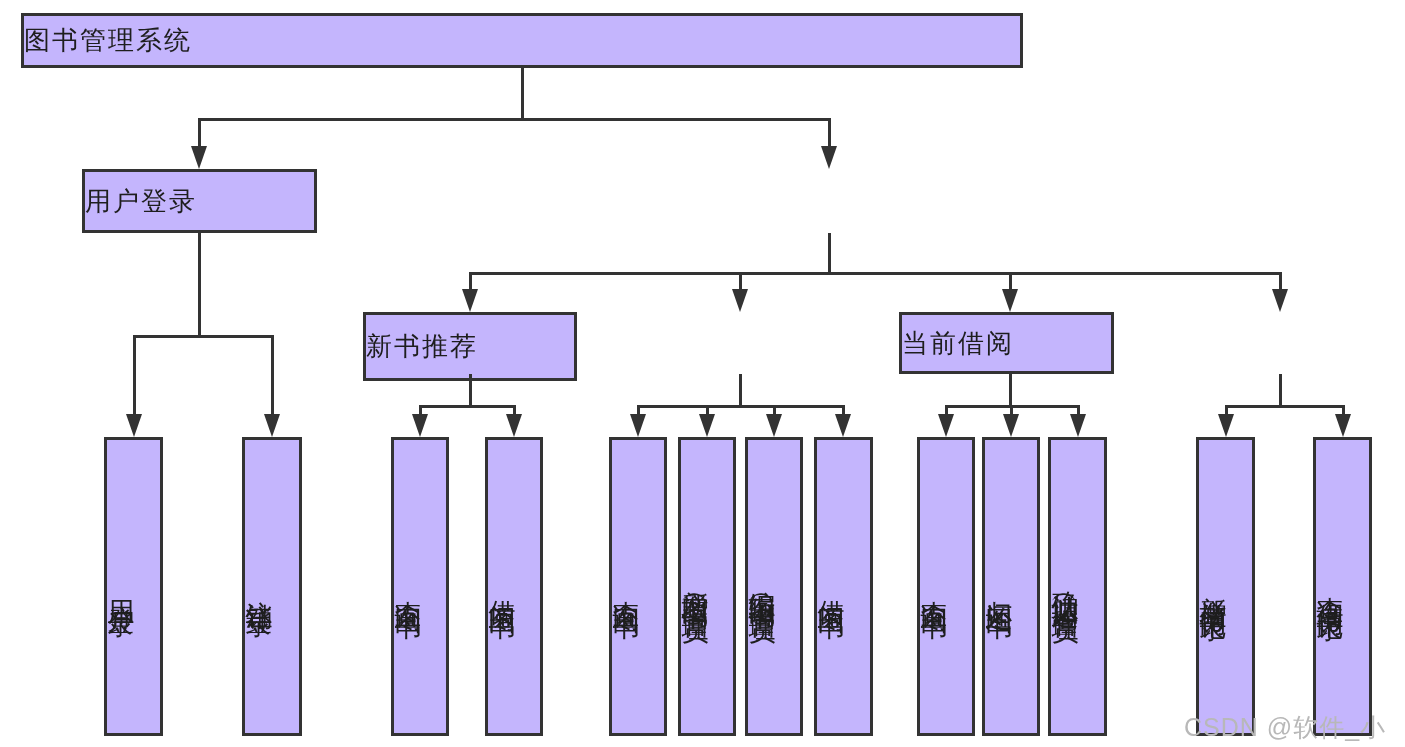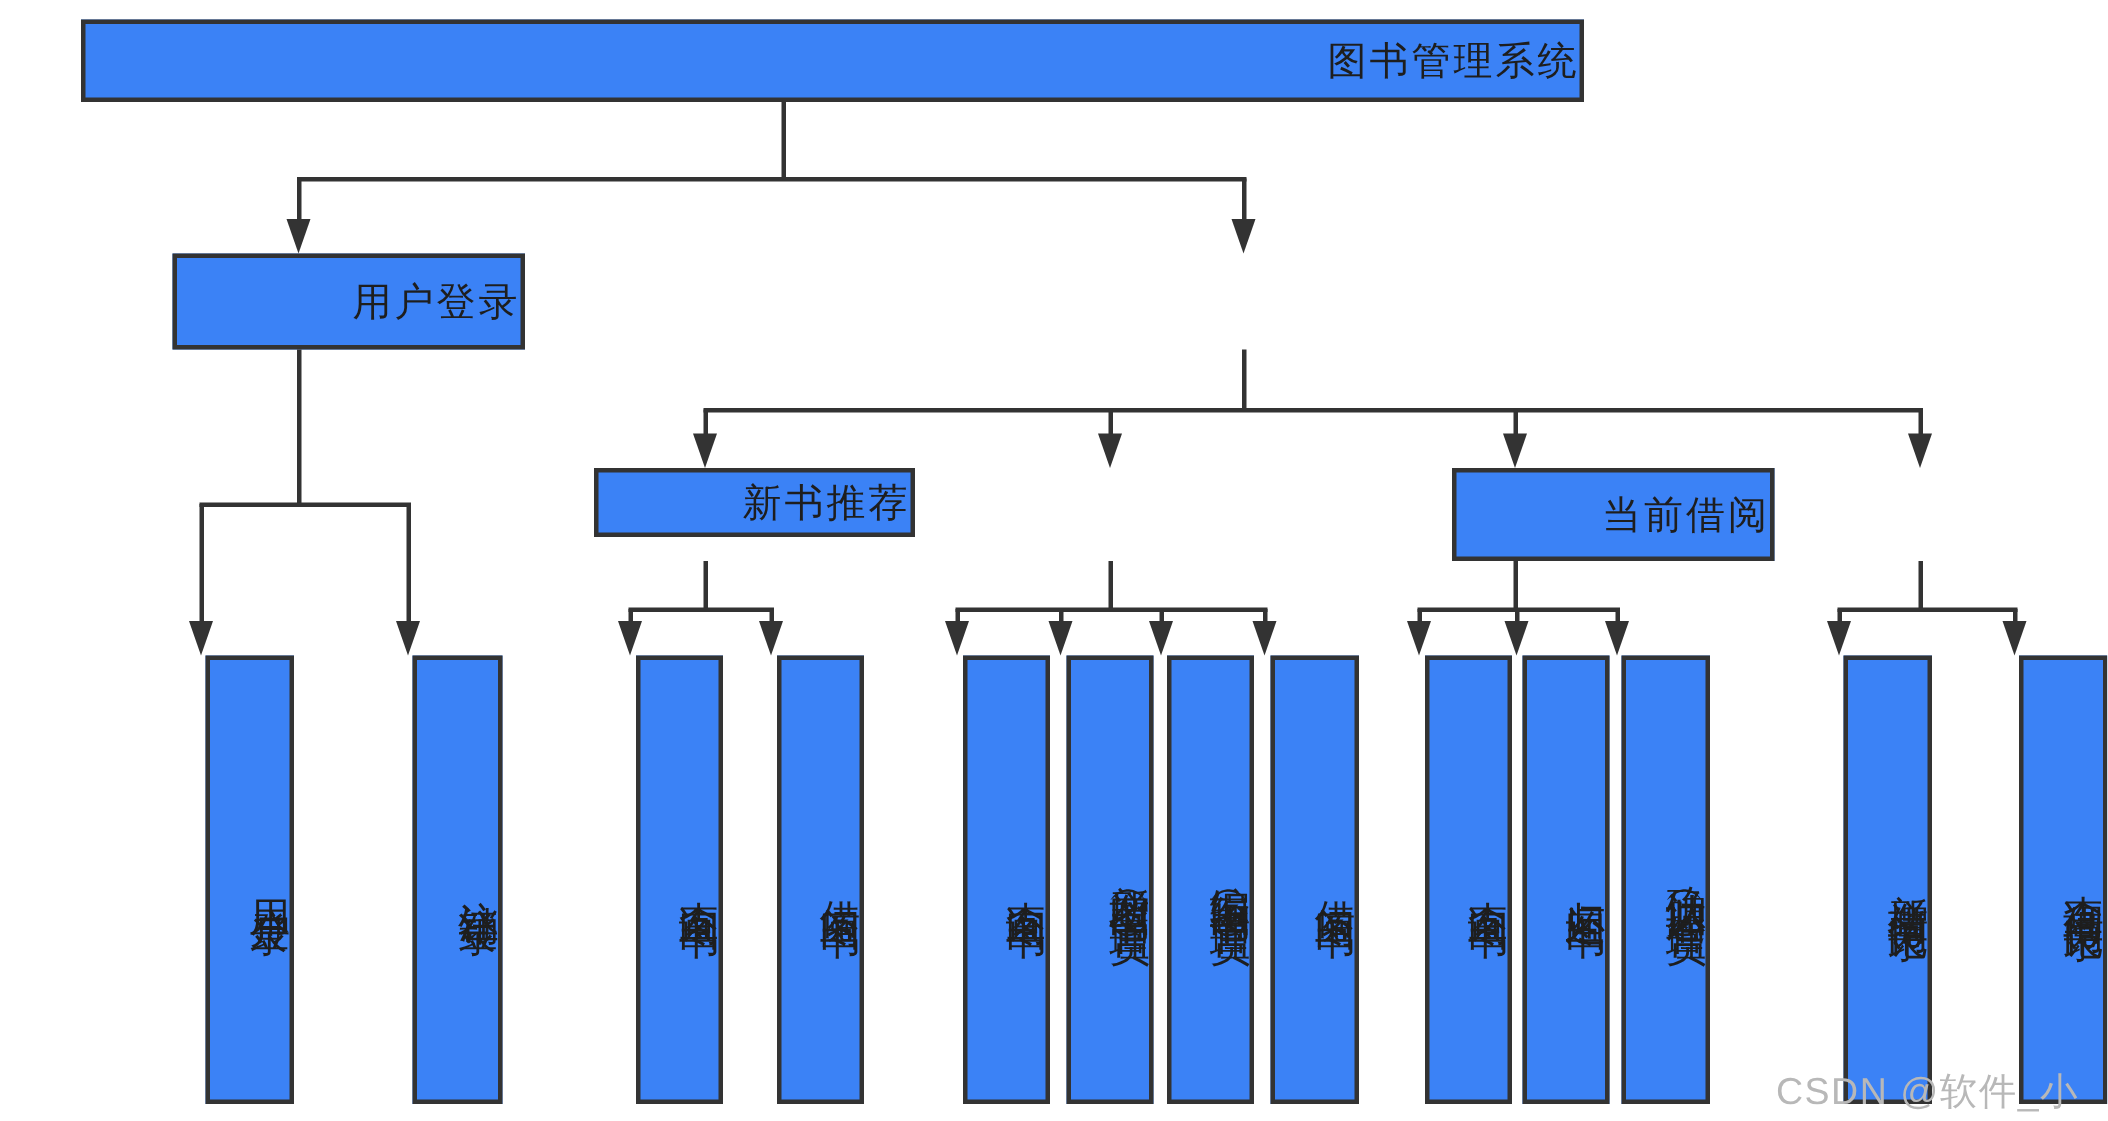--- a/index.html
+++ b/index.html
@@ -2,22 +2,22 @@
 <html><head>
 <meta charset="utf-8">
 <style>
   html,body{margin:0;padding:0;background:#ffffff;}
   #canvas{
     position:relative;width:1405px;height:747px;background:var(--bg,#fff);overflow:hidden;
     font-family:"Liberation Sans","DejaVu Sans",sans-serif;
   }
   .node{
     position:absolute;box-sizing:border-box;border:3px solid var(--line,#333);
-    background:#3b82f6;display:flex;align-items:center;justify-content:flex-end;
-    color:var(--text,#1e1e1e);font-size:26px;letter-spacing:2px;white-space:nowrap;margin-left:33px;
+    background:#c4b5fd;display:flex;align-items:center;justify-content:flex-start;
+    color:var(--text,#1e1e1e);font-size:26px;letter-spacing:2px;white-space:nowrap;
   }
   .node.vert{font-size:27px;}
   .node.vert .vtxt{
     writing-mode:vertical-rl;text-orientation:mixed;letter-spacing:4px;
     line-height:1;white-space:nowrap;
   }
   .hline,.vline{position:absolute;background:var(--line,#333);}
   .hline{height:3px;}
   .vline{width:3px;}
   .ahead{
@@ -36,24 +36,24 @@
 <div id="canvas" style="--line: #333333; --text: #1e1e1e; --wm: #b8b8b8; --bg: #ffffff;">
 
   <div class="node" style="left:21px;top:13px;width:1002px;height:55px;">
     <span>图书管理系统</span>
   </div>
 
   <div class="node" style="left:82px;top:169px;width:235px;height:64px;">
     <span>用户登录</span>
   </div>
 
-  <div class="node" style="left:363px;top:312px;width:214px;height:46px;">
+  <div class="node" style="left:363px;top:312px;width:214px;height:69px;">
     <span>新书推荐</span>
   </div>
-  <div class="node" style="left:935px;top:312px;width:215px;height:62px;">
+  <div class="node" style="left:899px;top:312px;width:215px;height:62px;">
     <span>当前借阅</span>
   </div>
 
   <div class="node vert" style="left:104px;top:437px;width:59px;height:299px;">
     <span class="vtxt">用户登录</span>
   </div>
   <div class="node vert" style="left:242px;top:437px;width:60px;height:299px;">
     <span class="vtxt">注销登录</span>
   </div>
   <div class="node vert" style="left:391px;top:437px;width:58px;height:299px;">

